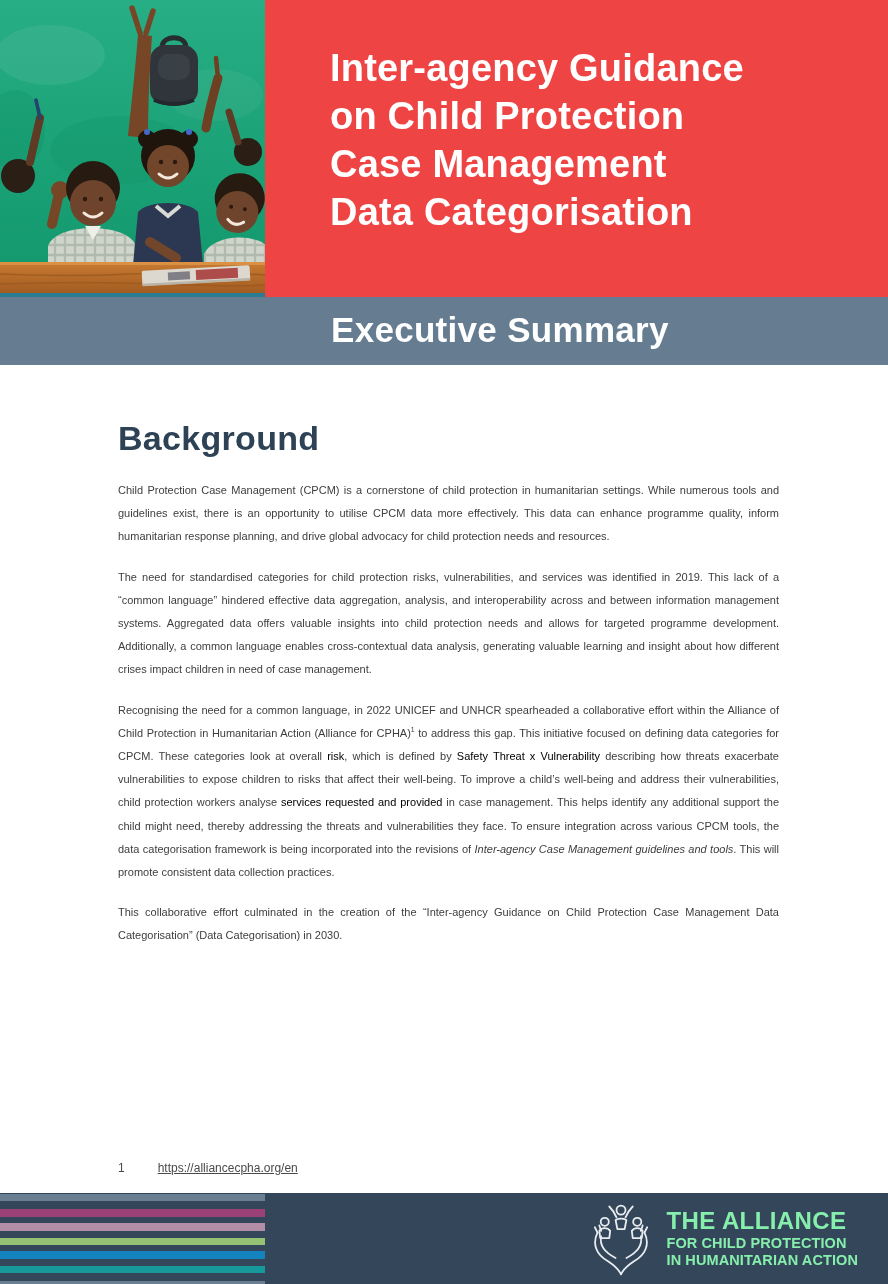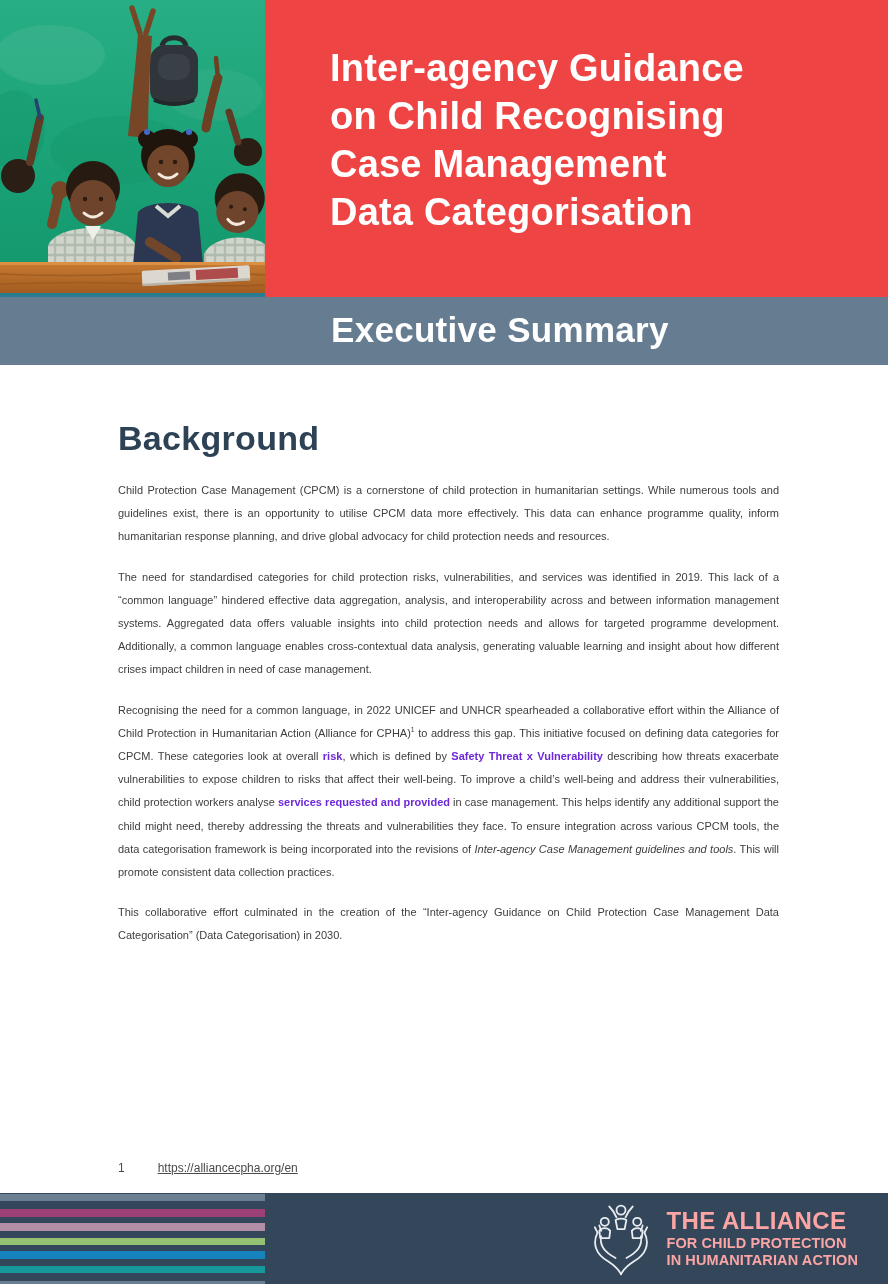--- a/index.html
+++ b/index.html
@@ -30,21 +30,21 @@
   
   .content { position:absolute; left:118px; top:365px; width:661px; }
   .section-heading {
     margin:54px 0 21px 0; font-size:34px; font-weight:700;
     color:#2E4256; letter-spacing:.3px;
   }
   .content p {
     margin:0 0 17px 0; font-size:11px; line-height:23.2px;
     color:#3D3D3D; text-align:justify;
   }
-  .content p strong { font-weight:700; color:#6d28d9;margin-top:12px; }
+  .content p strong { font-weight:400; color:#000000;margin-top:12px; }
   .content p em { font-style:italic; }
   .content p sup { font-size:62%; vertical-align:super; line-height:0; }
 
   .footnote {
     position:absolute; left:118px; top:1161px; font-size:12px; color:#4A4A4A;
     display:flex; gap:9px; align-items:baseline;
   }
   .footnote a { color:#4A4A4A; text-decoration:underline;padding-left:24px; }
 
   
@@ -52,21 +52,21 @@
   .stripes { position:absolute; left:0; top:0; width:265px; height:91px; }
   .stripe { position:absolute; left:0; width:265px; }
   .stripe.s1 { top:1px;  height:7px; }
   .stripe.s2 { top:16px; height:8px; }
   .stripe.s3 { top:30px; height:8px; }
   .stripe.s4 { top:45px; height:7px; }
   .stripe.s5 { top:58px; height:8px; }
   .stripe.s6 { top:73px; height:7px; }
   .stripe.s7 { top:88px; height:3px; }
 
-  .logo { position:absolute; right:30px; top:9px; display:flex; align-items:center; gap:11px; color:#fca5a5; }
+  .logo { position:absolute; right:30px; top:9px; display:flex; align-items:center; gap:11px; color:#86efac; }
   .logo-text { display:flex; flex-direction:column; }
   .logo-l1 { font-size:24px; font-weight:700; letter-spacing:.4px; line-height:1.12; white-space:nowrap; }
   .logo-l2, .logo-l3 { font-size:14.5px; font-weight:700; letter-spacing:.1px; line-height:1.2; white-space:nowrap; }
 </style>
 </head>
 <body>
 
 <div class="page">
 
   <div class="hero">
@@ -151,21 +151,21 @@
         <rect x="196" y="270" width="42" height="10" fill="#A63434" opacity="0.85"></rect>
         <rect x="168" y="271" width="22" height="8" fill="#5A5A66" opacity="0.7"></rect>
         <rect x="142" y="281" width="108" height="2.5" fill="#B9B2A6"></rect>
       </g>
 
       <rect x="0" y="293" width="265" height="4" fill="#1D7FA0" opacity="0.9"></rect>
     </svg>
 
     <div class="hero-title">
       <div>Inter-agency Guidance</div>
-      <div>on Child Recognising</div>
+      <div>on Child Protection</div>
       <div>Case Management</div>
       <div>Data Categorisation</div>
     </div>
   </div>
 
   <div class="banner">
     <div class="banner-label">Executive Summary</div>
   </div>
 
   <div class="content">

